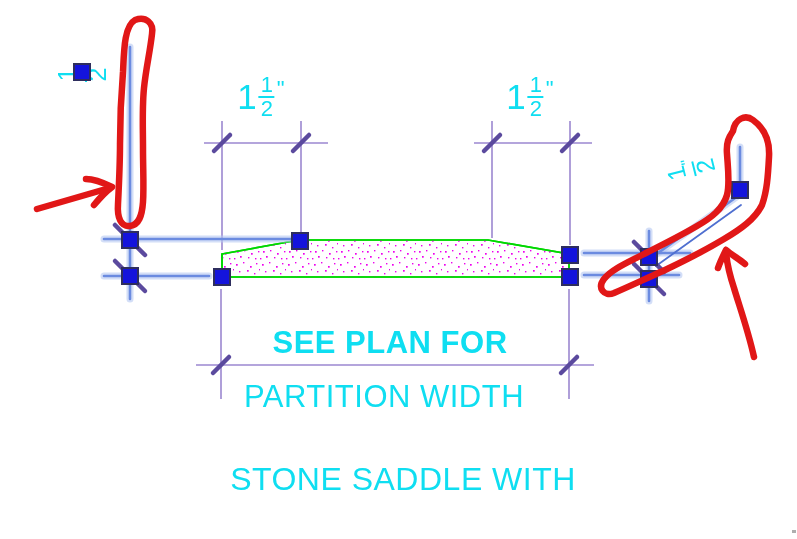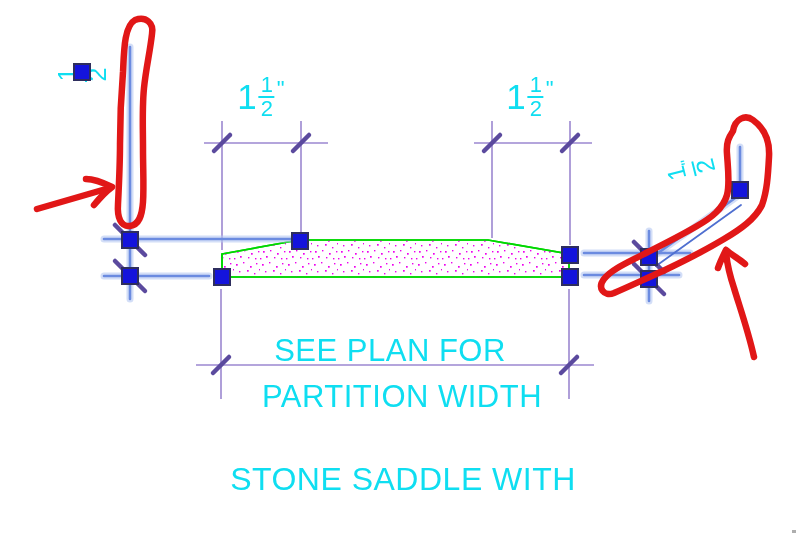--- a/index.html
+++ b/index.html
@@ -180,21 +180,21 @@
     <span class="dr-den">2</span>
   </div>
 
   <div class="txt dimrot" style="left:666px;top:153px;transform:rotate(-14deg);z-index:2;">
     <span class="dr-whole">1</span>
     <span class="dr-unit">"</span>
     <span class="dr-bar"></span>
     <span class="dr-den">2</span>
   </div>
 
-  <div class="txt note" style="left:390px;top:333px;">SEE PLAN FOR</div>
-  <div class="txt note" style="left:402px;top:379px;">PARTITION WIDTH</div>
+  <div class="txt note" style="left:390px;top:325px;font-weight:bold;">SEE PLAN FOR</div>
+  <div class="txt note" style="left:384px;top:379px;">PARTITION WIDTH</div>
 
   <div class="txt caption" style="left:403px;top:461px;">
     <div>STONE SADDLE WITH</div>
   </div>
 
   <div class="artifact" style="left:792px;top:530px;"></div>
 </div>
 
 </body></html>

